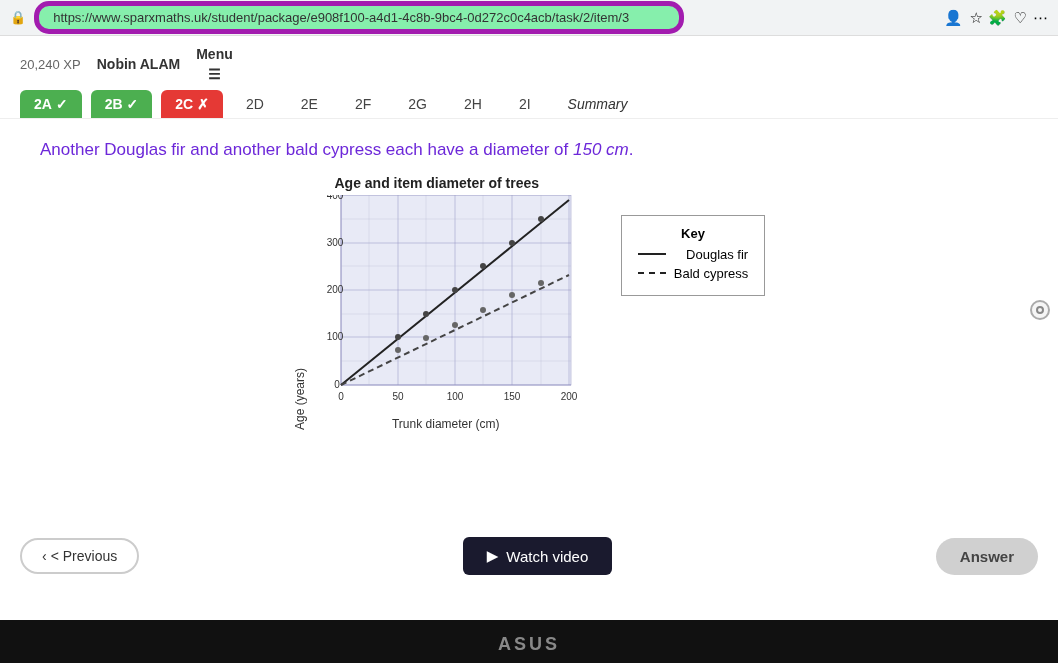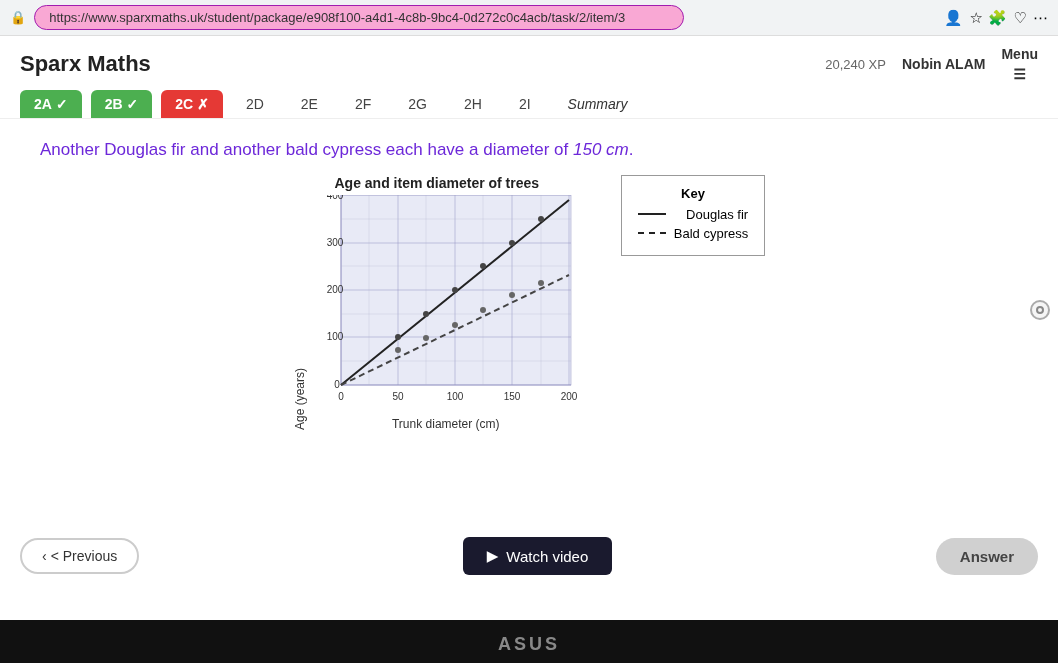--- a/index.html
+++ b/index.html
@@ -21,22 +21,22 @@
     .browser-bar {
       background: #f1f3f4;
       height: 36px;
       display: flex;
       align-items: center;
       padding: 0 10px;
       border-bottom: 1px solid #ddd;
       gap: 8px;
     }
     .url-bar {
-      background: #f9a8d4;
-      border: 1px solid #a21caf;
+      background: #86efac;
+      border: 5px solid #a21caf;
       border-radius: 15px;
       padding: 4px 14px;
       font-size: 13px;
       color: #333;
       flex: 1;
       max-width: 650px;
     }
     .browser-icons {
       display: flex;
       gap: 6px;
@@ -185,20 +185,21 @@
       font-size: 12px;
       color: #333;
       text-align: center;
       margin-top: 2px;
     }
 
     .key-box {
       border: 1px solid #999;
       padding: 10px 16px;
       background: #fff;
+      margin-top: 40px;
     }
     .key-title {
       font-size: 13px;
       font-weight: 700;
       margin-bottom: 6px;
       text-align: center;
     }
     .key-item {
       display: flex;
       align-items: center;
@@ -289,21 +290,20 @@
       <span style="font-size:15px;">👤</span>
       <span style="font-size:15px;">☆</span>
       <span style="font-size:15px;">🧩</span>
       <span style="font-size:15px;">♡</span>
       <span style="font-size:15px; cursor:pointer;">⋯</span>
     </div>
   </div>
 
   <div class="header">
     <div class="header-top">
-      <span class="logo">Sparx Maths</span>
       <div class="header-right">
         <span class="xp-badge">20,240 XP</span>
         <span class="user-name">Nobin ALAM</span>
         <span class="menu-btn">
           <span>Menu</span>
           <span>☰</span>
         </span>
       </div>
     </div>
     <div class="tabs">

